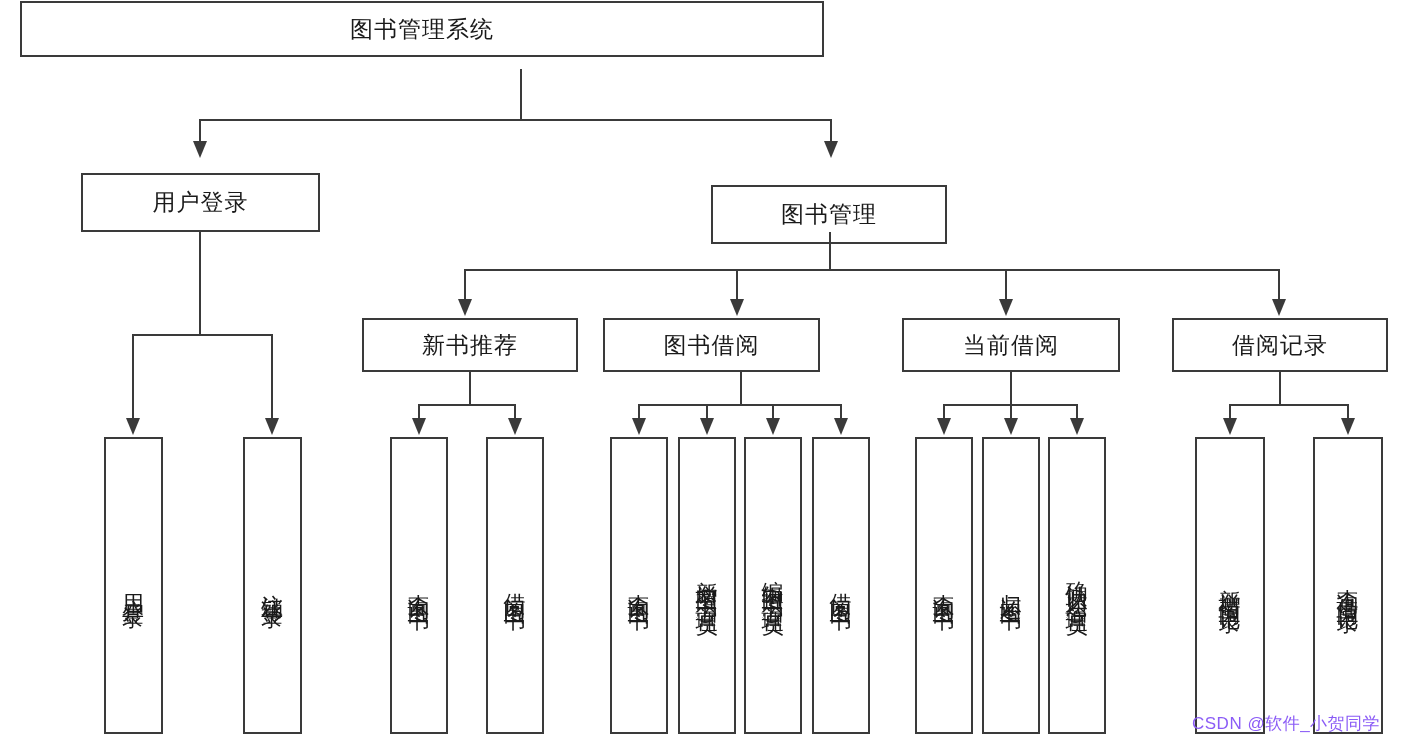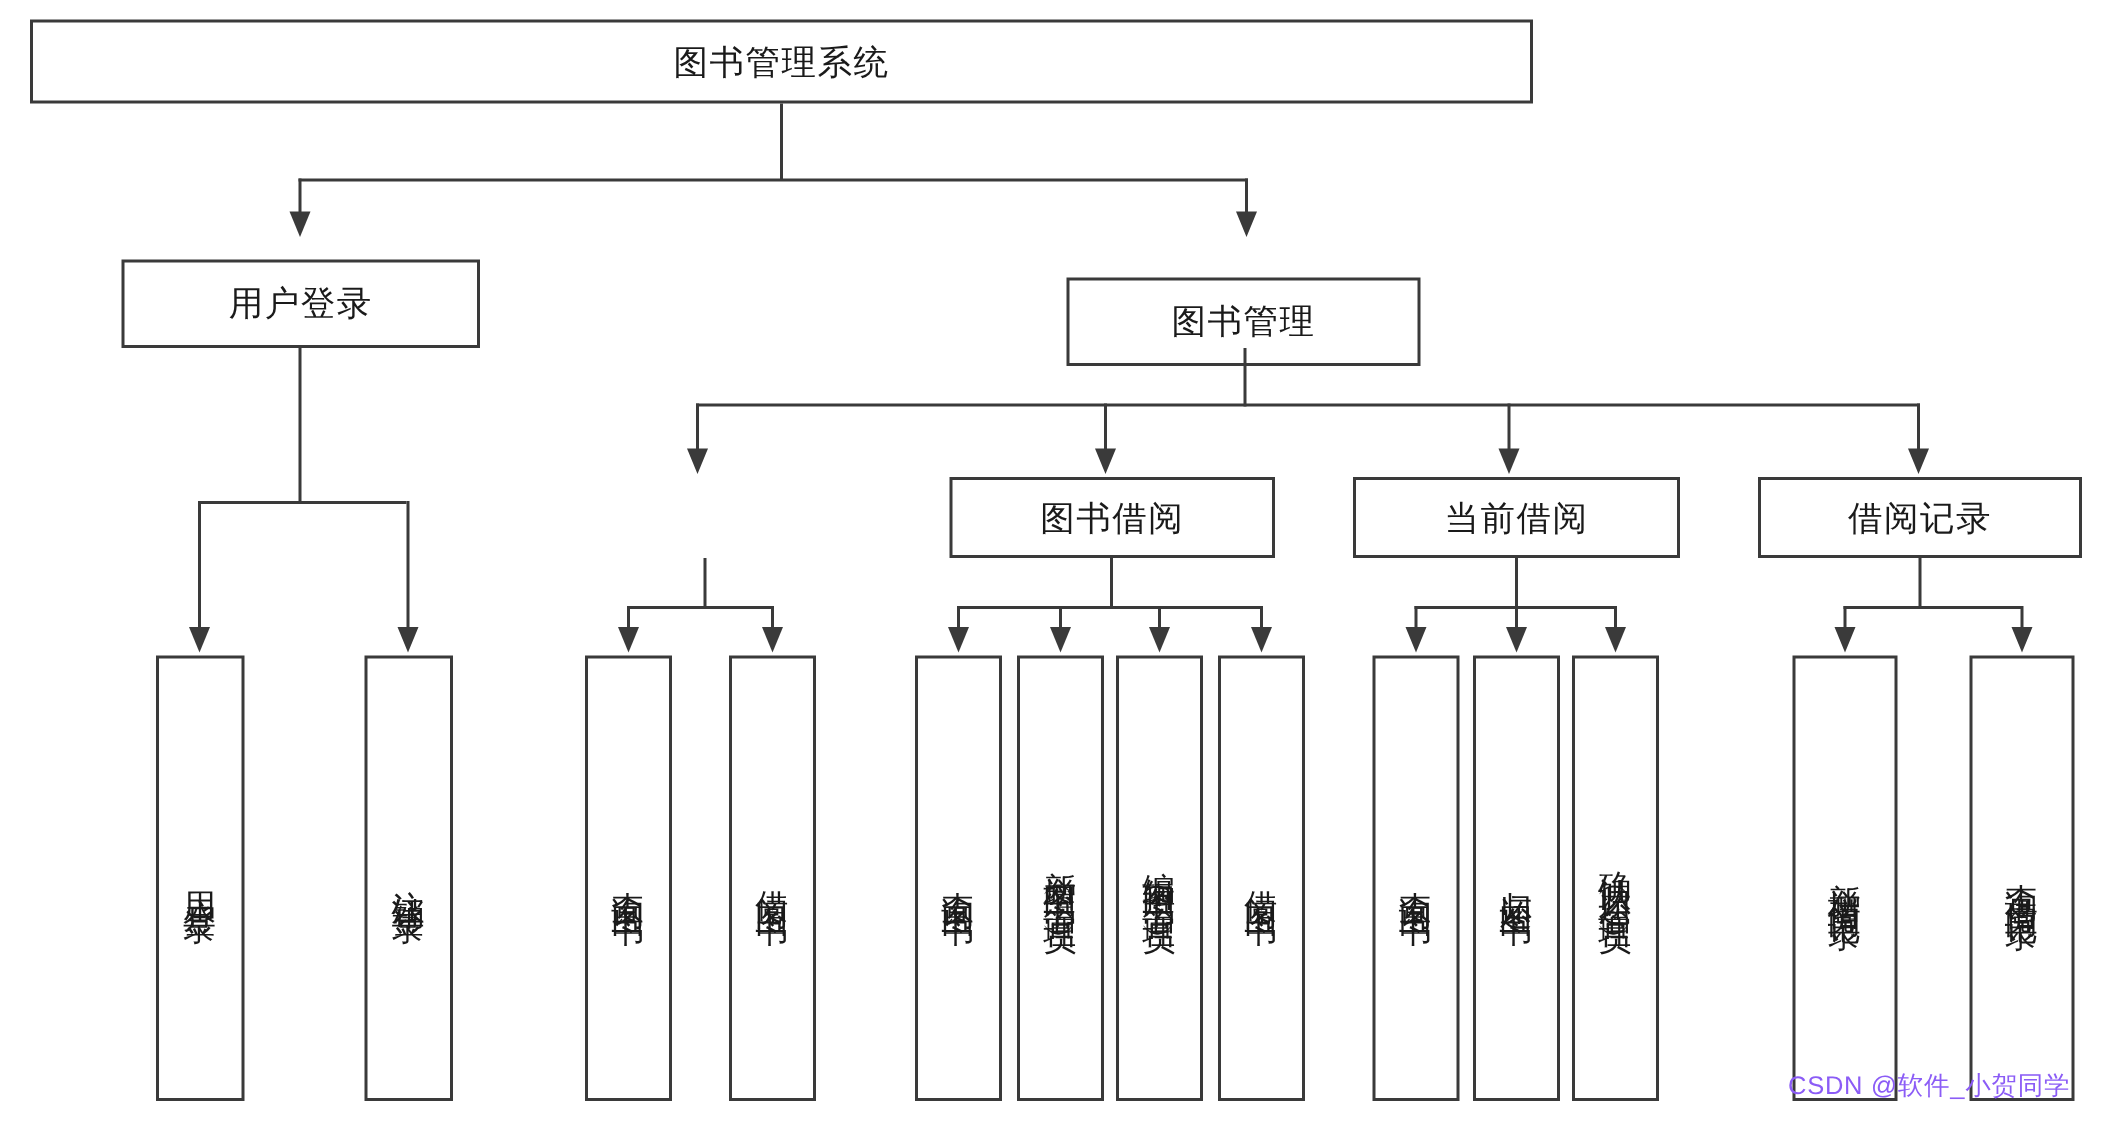--- a/index.html
+++ b/index.html
@@ -22,21 +22,21 @@
          border-top:17px solid #3a3a3a;}
 
   #watermark{position:absolute;left:1192px;top:712px;font-size:17px;color:#8b5cf6;
              white-space:nowrap;letter-spacing:0.5px;}
 </style>
 </head>
 <body>
 
 <div id="canvas">
 
-  <div class="node horiz" style="left:20px;top:13px;width:1002px;height:56px;text-align:right;">图书管理系统</div>
+  <div class="node horiz" style="left:20px;top:1px;width:804px;height:56px;text-align:right;">图书管理系统</div>
 
   <div class="line vline" style="left:520px;top:69px;height:51px;"></div>
 
   <div class="line hline" style="left:199px;top:119px;width:633px;"></div>
   <div class="line vline" style="left:199px;top:119px;height:24px;"></div>
   <div class="arrow" style="left:193px;top:141px;"></div>
   <div class="line vline" style="left:830px;top:119px;height:24px;"></div>
   <div class="arrow" style="left:824px;top:141px;"></div>
 
   <div class="node horiz" style="left:81px;top:173px;width:239px;height:59px;">用户登录</div>
@@ -58,21 +58,22 @@
 
   <div class="line vline" style="left:736px;top:269px;height:32px;"></div>
   <div class="arrow" style="left:730px;top:299px;"></div>
 
   <div class="line vline" style="left:1005px;top:269px;height:32px;"></div>
   <div class="arrow" style="left:999px;top:299px;"></div>
 
   <div class="line vline" style="left:1278px;top:269px;height:32px;"></div>
   <div class="arrow" style="left:1272px;top:299px;"></div>
 
-  <div class="node horiz" style="left:633px;top:318px;width:217px;height:54px;">图书借阅</div>
+  <div class="node horiz" style="left:362px;top:318px;width:216px;height:54px;">新书推荐</div>
+  <div class="node horiz" style="left:603px;top:318px;width:217px;height:54px;">图书借阅</div>
   <div class="node horiz" style="left:1172px;top:318px;width:216px;height:54px;">借阅记录</div>
   <div class="node horiz" style="left:902px;top:318px;width:218px;height:54px;">当前借阅</div>
 
   <div class="line vline" style="left:469px;top:372px;height:34px;"></div>
   <div class="line hline" style="left:418px;top:404px;width:98px;"></div>
   <div class="line vline" style="left:418px;top:404px;height:16px;"></div>
   <div class="arrow" style="left:412px;top:418px;"></div>
   <div class="line vline" style="left:514px;top:404px;height:16px;"></div>
   <div class="arrow" style="left:508px;top:418px;"></div>
 

